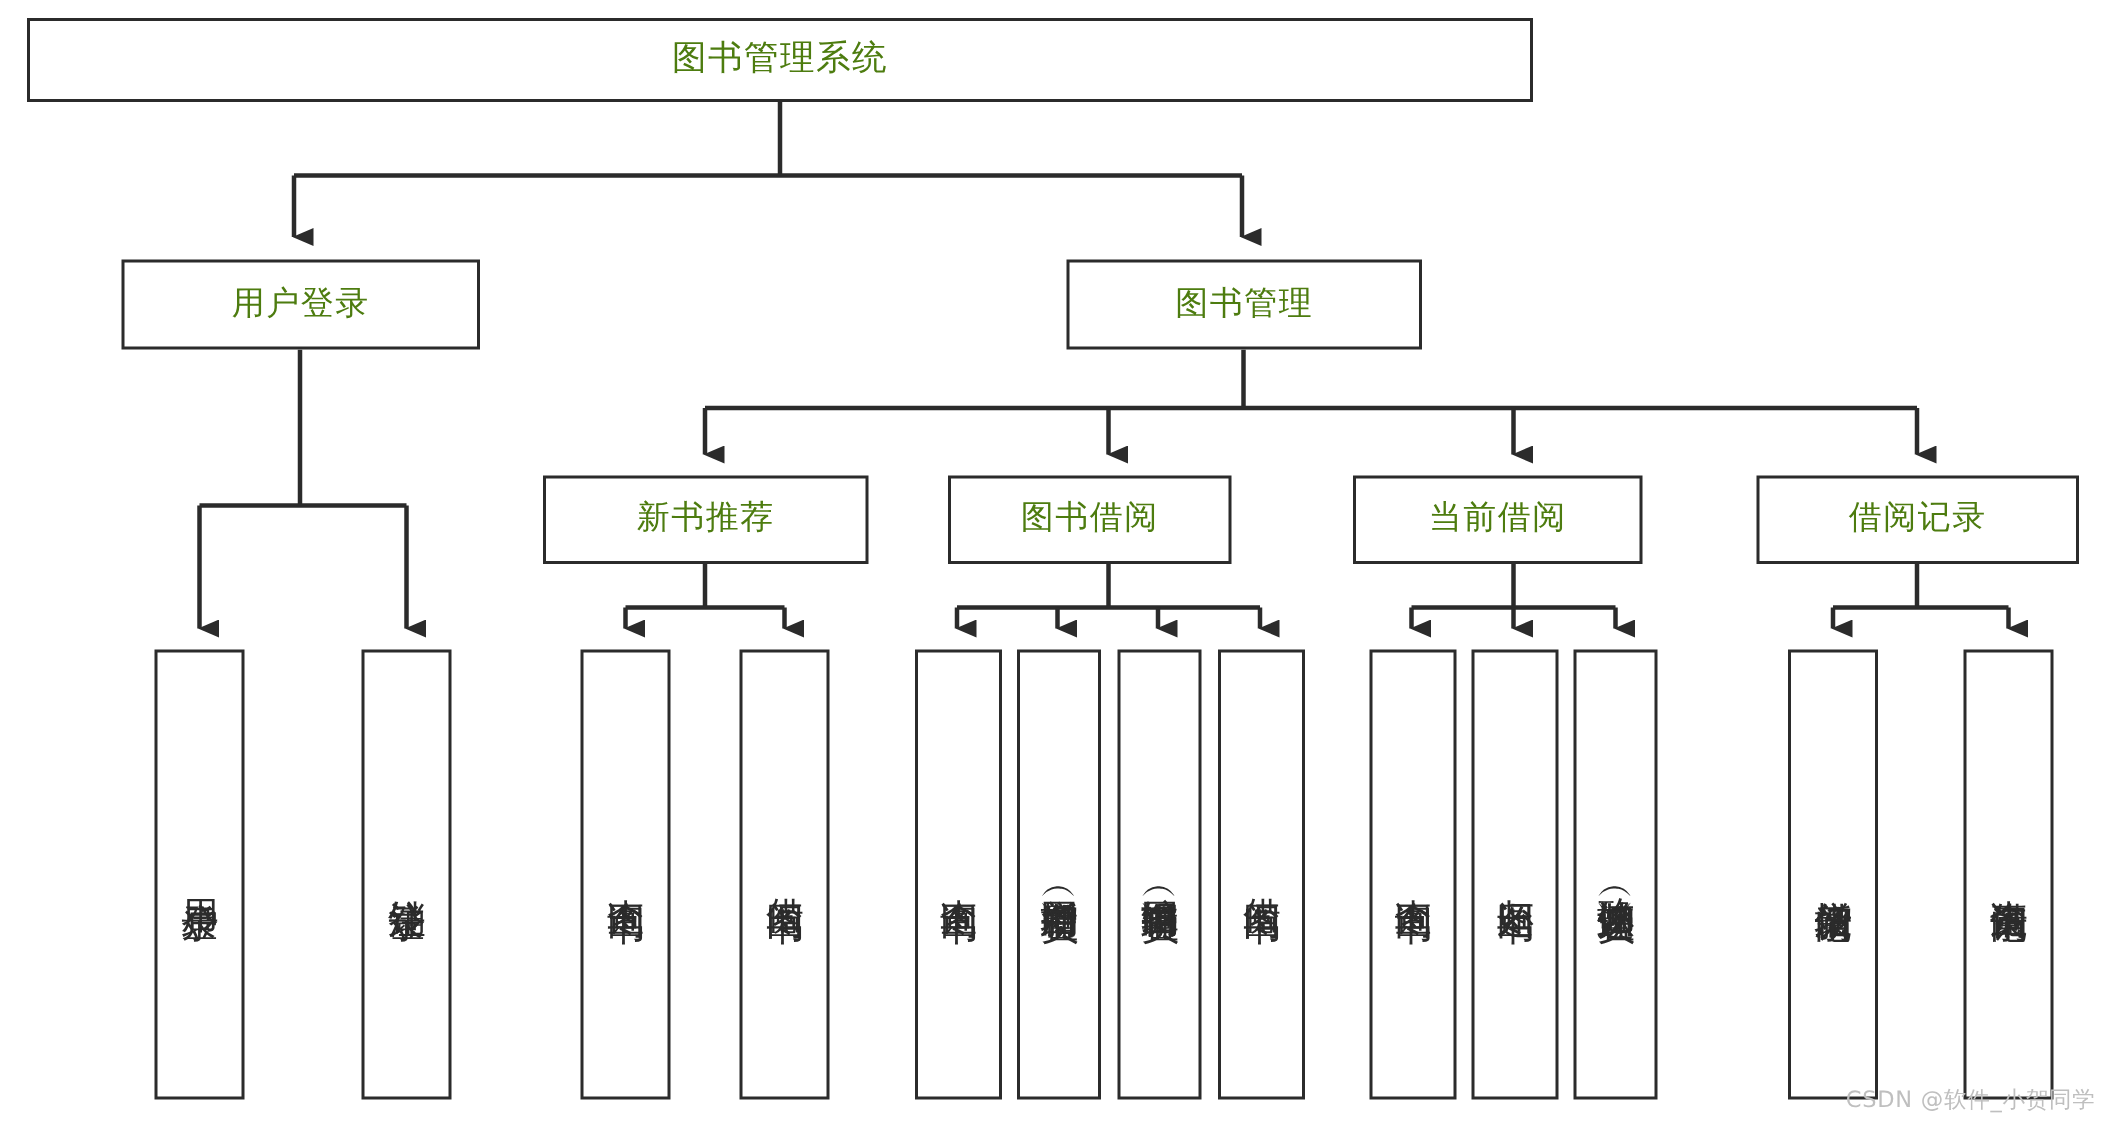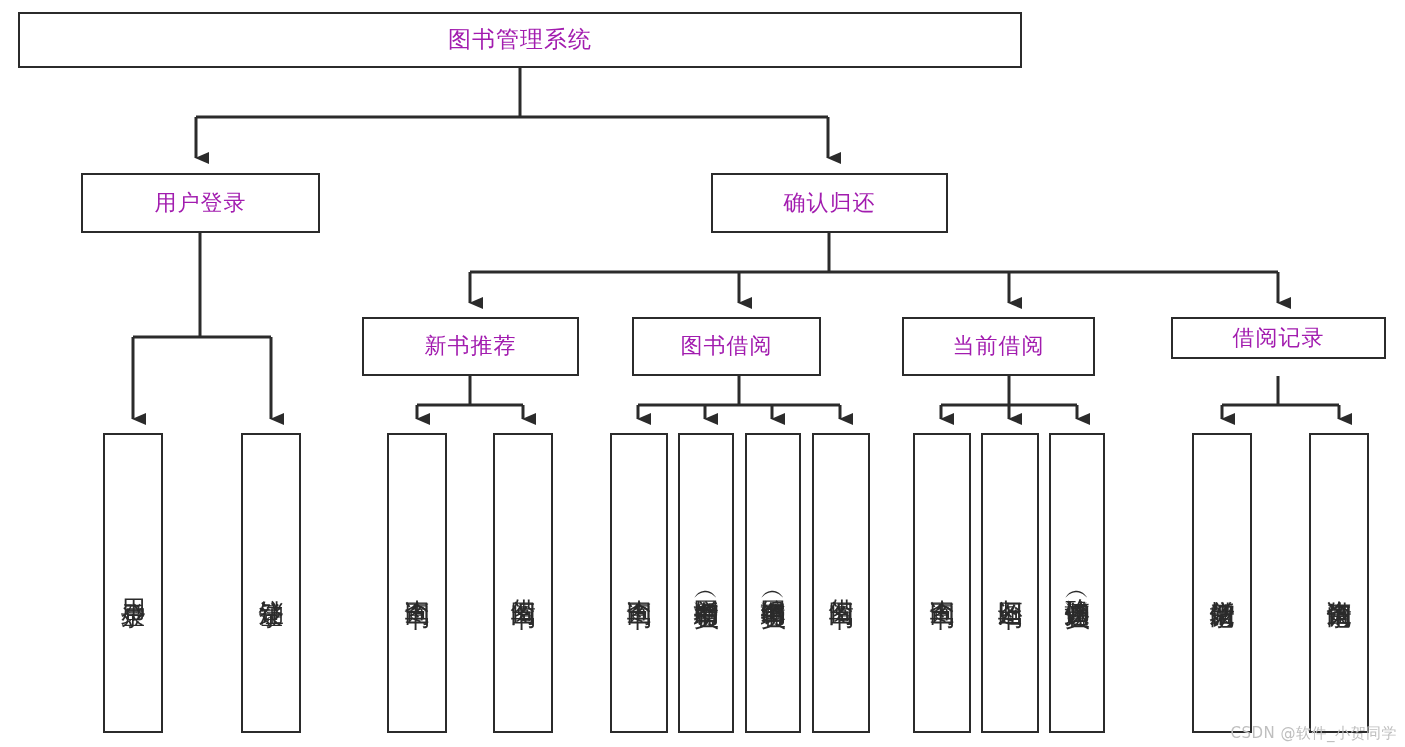--- a/index.html
+++ b/index.html
@@ -29,21 +29,21 @@
     box-sizing: border-box;
     background: #ffffff;
     border: 2.5px solid #2b2b2b;
     display: flex;
     align-items: center;
     justify-content: center;
     overflow: hidden;
   }
   .node-h .label {
     font-size: 22px;
-    color: #a21caf;
+    color: #4d7c0f;
     letter-spacing: 1px;
     line-height: 1.1;
     white-space: nowrap;
   }
   .node-v {
     padding: 6px 0;
   }
   .node-v .label {
     writing-mode: vertical-rl;
     text-orientation: upright;
@@ -130,36 +130,36 @@
 
   <div class="node node-h node-title" style="left:18px; top:12px; width:1004px; height:56px;">
     <span class="label">图书管理系统</span>
   </div>
 
   <div class="node node-h" style="left:81px; top:173px; width:239px; height:60px;">
     <span class="label">用户登录</span>
   </div>
 
   <div class="node node-h" style="left:711px; top:173px; width:237px; height:60px;">
-    <span class="label">确认归还</span>
+    <span class="label">图书管理</span>
   </div>
 
   <div class="node node-h" style="left:362px; top:317px; width:217px; height:59px;">
     <span class="label">新书推荐</span>
   </div>
 
   <div class="node node-h" style="left:632px; top:317px; width:189px; height:59px;">
     <span class="label">图书借阅</span>
   </div>
 
   <div class="node node-h" style="left:902px; top:317px; width:193px; height:59px;">
     <span class="label">当前借阅</span>
   </div>
 
-  <div class="node node-h" style="left:1171px; top:317px; width:215px; height:42px;align-items:center;">
+  <div class="node node-h" style="left:1171px; top:317px; width:215px; height:59px;align-items:center;">
     <span class="label">借阅记录</span>
   </div>
 
   <div class="node node-v" style="left:103px; top:433px; width:60px; height:300px;">
     <span class="label">用户登录</span>
   </div>
 
   <div class="node node-v" style="left:241px; top:433px; width:60px; height:300px;">
     <span class="label">注销登录</span>
   </div>

